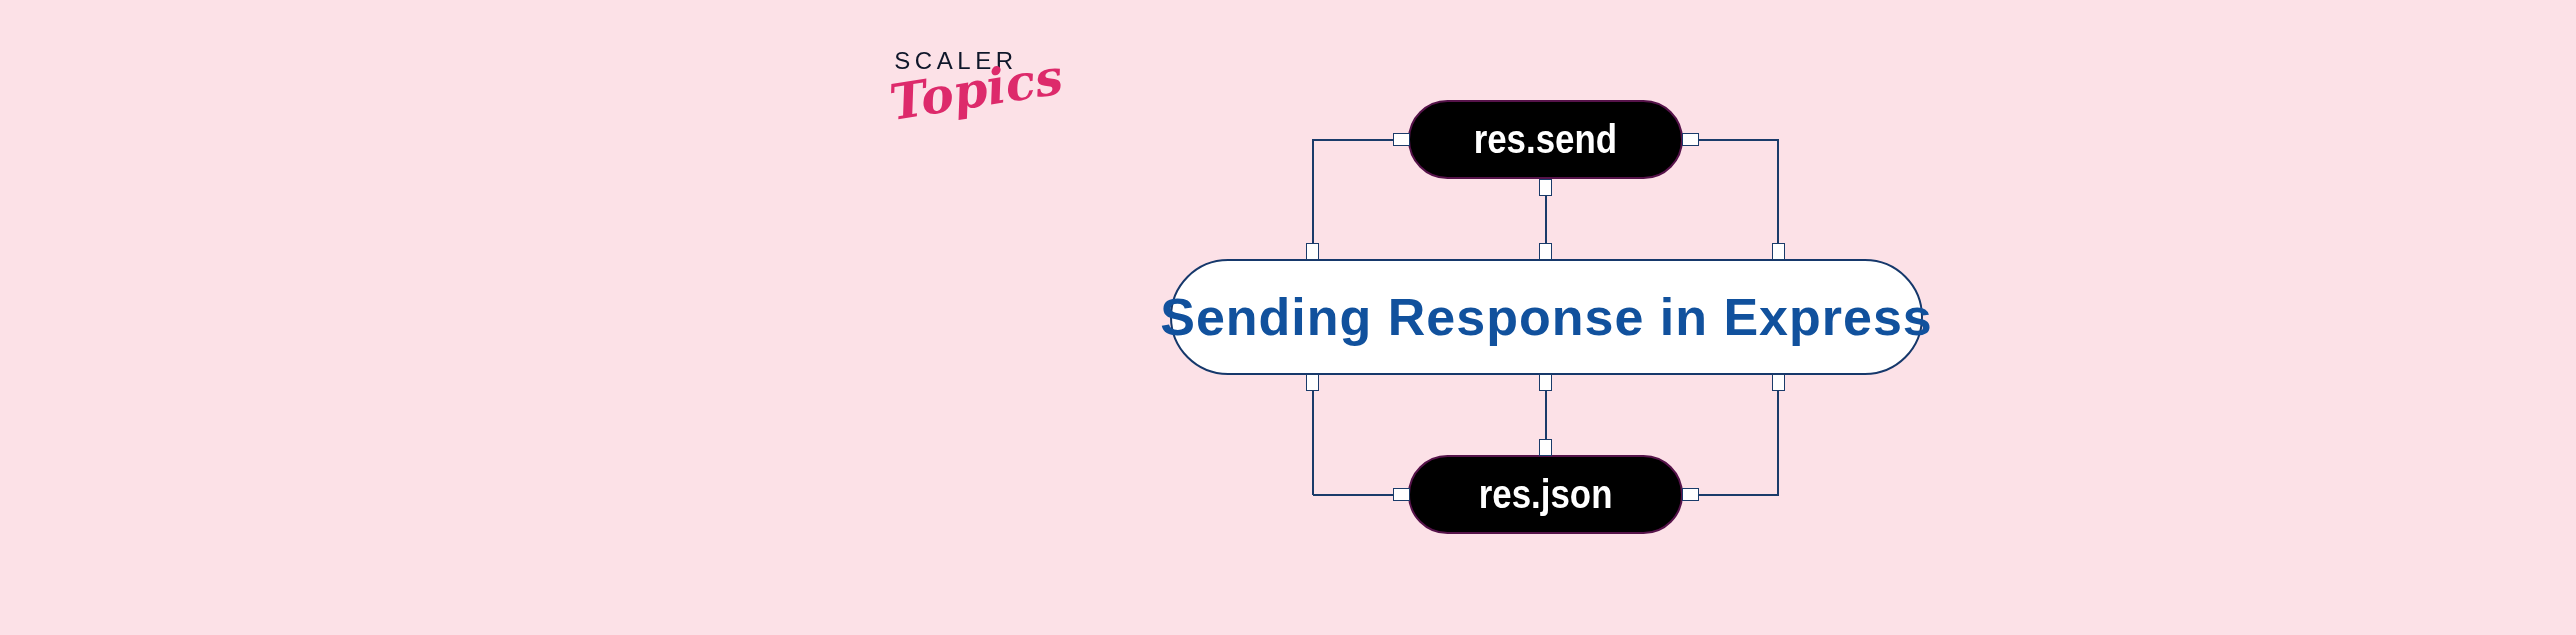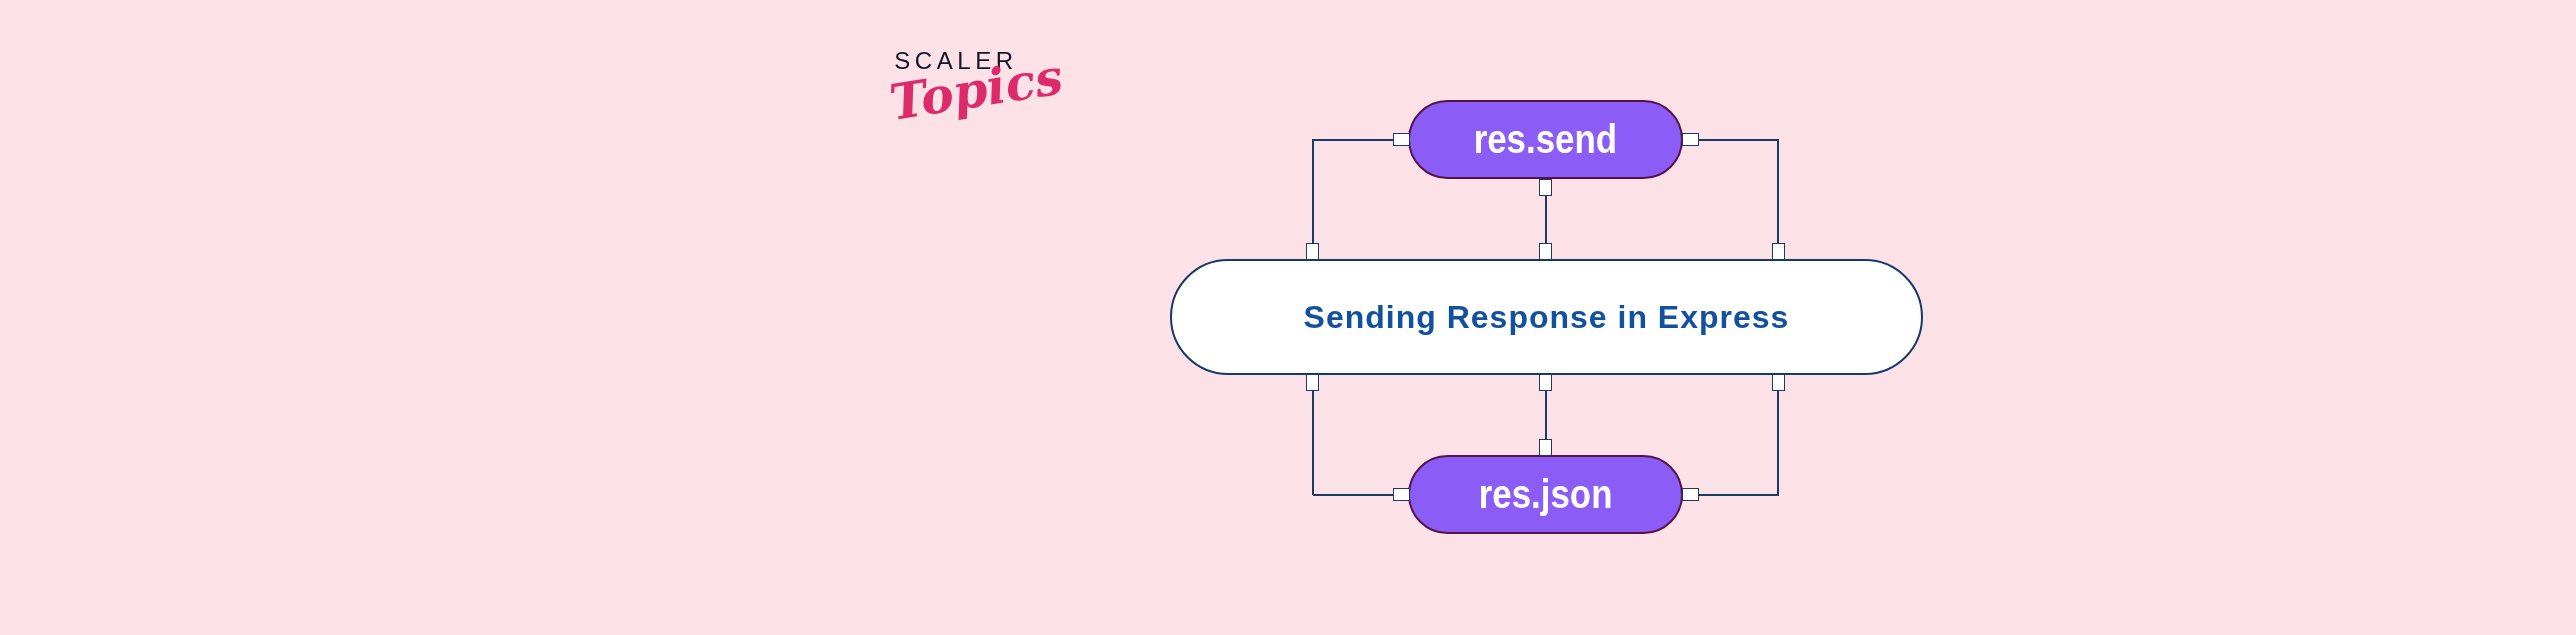--- a/index.html
+++ b/index.html
@@ -54,21 +54,21 @@
     display: flex;
     align-items: center;
     justify-content: center;
     box-sizing: border-box;
     white-space: nowrap;
   }
   .node-teal {
     width: 275px;
     height: 79px;
     border-radius: 40px;
-    background: #8b5cf6;
+    background: #000000;
     border: 2.6px solid #56134A;
     color: #FFFFFF;
     font-size: 41px;
     font-weight: bold;
   }
   .node-teal .label-inner {
     display: inline-block;
     transform: scaleX(0.85);
     transform-origin: center;
   }
@@ -76,21 +76,21 @@
   .node-bottom{ left: 1408px; top: 455px; text-align: right; }
   .node-center {
     left: 1170px;
     top: 259px;
     width: 753px;
     height: 116px;
     border-radius: 58px;
     background: #FFFFFF;
     border: 2.6px solid #16386B;
     color: #11519D;
-    font-size: 32px;
+    font-size: 52px;
     font-weight: bold;
     letter-spacing: 1px;
   }
 
   
   .line {
     position: absolute;
     background: #1A3B6A;
   }
   .line-tl-h { left: 1313px; top: 139px; width: 82px; height: 2.1px; }

